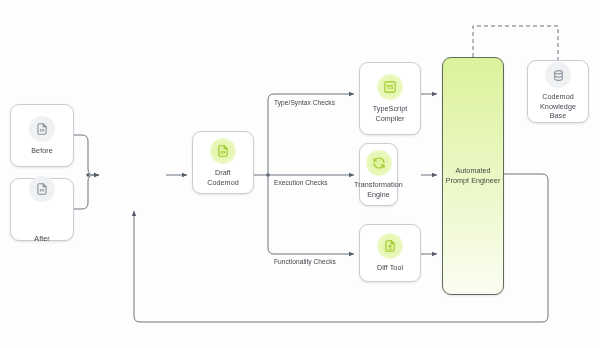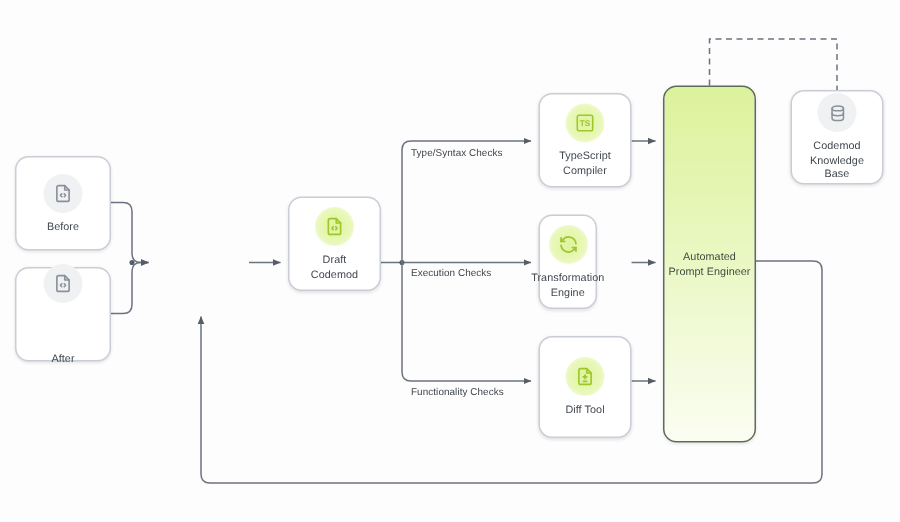--- a/index.html
+++ b/index.html
@@ -148,21 +148,21 @@
         <path d="M14 3H7a2 2 0 0 0-2 2v14a2 2 0 0 0 2 2h10a2 2 0 0 0 2-2V8z"></path>
         <path d="M14 3v5h5"></path>
         <path d="M10.5 12.5 9 14l1.5 1.5"></path>
         <path d="M13.5 12.5 15 14l-1.5 1.5"></path>
       </svg>
     </span>
     <span class="label">Draft
 Codemod</span>
   </div>
 
-  <div class="node" style="left:359px; top:62px; width:62px; height:63px;">
+  <div class="node" style="left:359px; top:62px; width:62px; height:73px;">
     <span class="icon-wrap lime">
       <svg width="14" height="14" viewBox="0 0 24 24" fill="none" stroke="#9dc72b" stroke-width="1.8" stroke-linejoin="round">
         <rect x="3.2" y="3.2" width="17.6" height="17.6" rx="2"></rect>
         <text x="12" y="16" font-family="Liberation Sans, sans-serif" font-size="9.5" font-weight="bold" fill="#9dc72b" stroke="none" text-anchor="middle">TS</text>
       </svg>
     </span>
     <span class="label">TypeScript
 Compiler</span>
   </div>
 
@@ -172,21 +172,21 @@
         <path d="M20.5 11a8.5 8.5 0 0 0-14.3-5.2L3.5 8.4"></path>
         <path d="M3.5 4.5v4h4"></path>
         <path d="M3.5 13a8.5 8.5 0 0 0 14.3 5.2l2.7-2.6"></path>
         <path d="M20.5 19.5v-4h-4"></path>
       </svg>
     </span>
     <span class="label">Transformation
 Engine</span>
   </div>
 
-  <div class="node" style="left:359px; top:224px; width:62px; height:68px;">
+  <div class="node" style="left:359px; top:224px; width:62px; height:58px;">
     <span class="icon-wrap lime">
       <svg width="14" height="14" viewBox="0 0 24 24" fill="none" stroke="#9dc72b" stroke-width="1.9" stroke-linecap="round" stroke-linejoin="round">
         <path d="M14 3H7a2 2 0 0 0-2 2v14a2 2 0 0 0 2 2h10a2 2 0 0 0 2-2V8z"></path>
         <path d="M14 3v5h5"></path>
         <path d="M12 10.5v4"></path>
         <path d="M10 12.5h4"></path>
         <path d="M10 17.5h4"></path>
       </svg>
     </span>
     <span class="label">Diff Tool</span>

